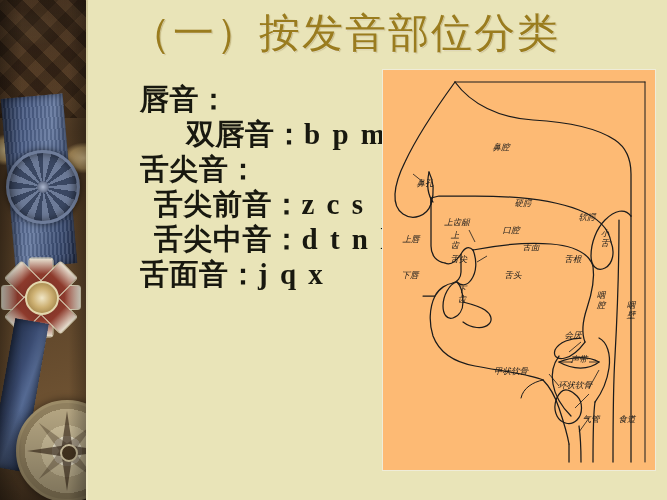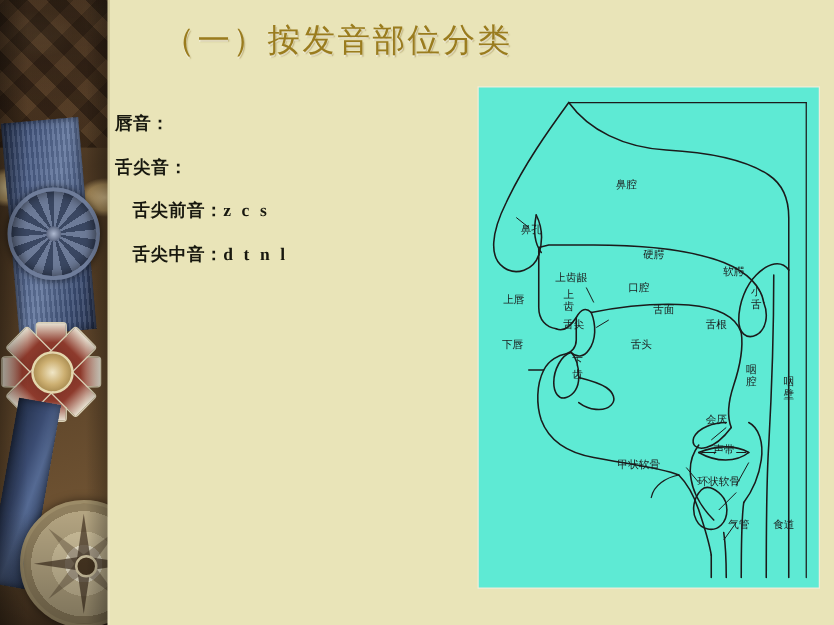--- a/index.html
+++ b/index.html
@@ -113,52 +113,54 @@
     pointer-events:none;
   }
   #lb-edge{
     position:absolute;left:86px;top:0;width:2px;height:500px;
     background:linear-gradient(180deg,#cfc79a,#efe9c4);
   }
 
   
   #title{
     position:absolute;left:130px;top:8px;
-    font-size:26px;line-height:50px;
+    font-size:41px;line-height:50px;
     color:#9a7c1e;
     font-family:"Liberation Serif","DejaVu Serif",serif;
     letter-spacing:2px;
     text-shadow:0 1px 0 rgba(255,255,255,.45), 1px 1px 1px rgba(120,92,18,.35);
     white-space:nowrap;
   }
 
   
   #text-block{
     position:absolute;left:92px;top:82px;width:300px;
     color:#18180f;
   }
   .line{
-    font-size:14px;line-height:35px;white-space:nowrap;
+    font-size:29px;line-height:35px;white-space:nowrap;
     font-family:"Liberation Serif","DejaVu Serif",serif;
     font-weight:700;
+    margin-left:48px;
   }
   .line .zh{letter-spacing:.5px;}
   .line .lat{
     font-family:"Liberation Serif","DejaVu Serif",serif;
     font-weight:700;letter-spacing:2.5px;
   }
   .ind0{padding-left:0px;}
   .ind1{padding-left:14px;}
   .ind2{padding-left:46px;}
 
   
   #diagram-panel{
     position:absolute;left:383px;top:70px;width:272px;height:400px;
-    background:#5eead4;
+    background:#fdba74;
     box-shadow:0 0 0 1px #efecd8;
+    font-style:italic;
   }
   #diagram-svg{display:block;width:272px;height:400px;}
   .dlabel{
     font-family:"Liberation Serif","DejaVu Serif",serif;
     font-size:8.5px;fill:#1b1b1b;
   }
   .dlabel-v{
     font-family:"Liberation Serif","DejaVu Serif",serif;
     font-size:8.5px;fill:#1b1b1b;
   }
@@ -195,23 +197,25 @@
         <div id="lb-compass-hub"></div>
     </div>
     <div id="lb-vignette"></div>
   </div>
   <div id="lb-edge"></div>
 
   <div id="title">（一）按发音部位分类</div>
 
   <div id="text-block">
       <div class="line ind0"><span class="zh">唇音：</span></div>
+      <div class="line ind2"><span class="zh">双唇音：</span><span class="lat">b  p  m</span></div>
       <div class="line ind0"><span class="zh">舌尖音：</span></div>
       <div class="line ind1"><span class="zh">舌尖前音：</span><span class="lat">z c s</span></div>
       <div class="line ind1"><span class="zh">舌尖中音：</span><span class="lat">d t n l</span></div>
+      <div class="line ind0"><span class="zh">舌面音：</span><span class="lat">j q  x</span></div>
     </div>
 
   <div id="diagram-panel">
     <svg id="diagram-svg" viewBox="0 0 272 400">
       <g>
 
         <path class="dthin" d="M72 12 L262 12"></path>
         <path class="dthin" d="M262 12 L262 392"></path>
 
         <path class="dstroke" d="M72 12 C56 34 36 62 22 92 C10 116 8 136 20 144

